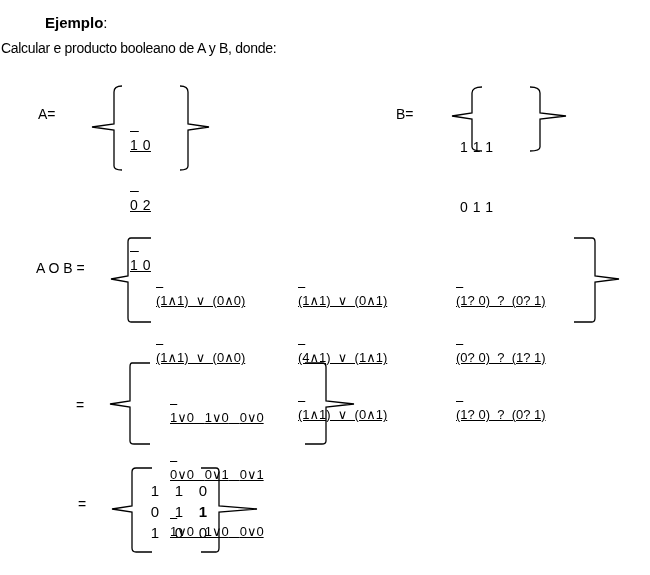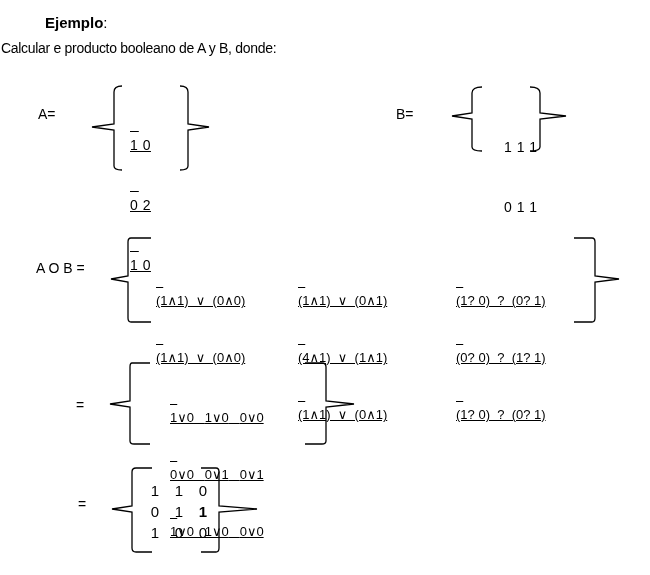--- a/index.html
+++ b/index.html
@@ -32,21 +32,21 @@
   <div>1 0</div>
   <div>0 2</div>
   <div>1 0</div>
 </div>
 
 <div class="abs lbl" style="left:396px; top:106px;">B=</div>
 <svg class="brace" style="left:452px; top:85px;" width="120" height="70">
   <path d="M30,2 Q20,2 20,8 L20,28 L0,31 L20,34 L20,62 Q20,66 30,66"></path>
   <path d="M78,2 Q88,2 88,8 L88,28 L114,31 L88,34 L88,62 Q88,66 78,66"></path>
 </svg>
-<div class="abs mtx" style="left:504px; top:97px;">
+<div class="abs mtx" style="left:460px; top:97px;">
   <div>1 1 1</div>
   <div>0 1 1</div>
 </div>
 
 <div class="abs lbl" style="left:36px; top:260px;">A O B =</div>
 <svg class="brace" style="left:111px; top:236px;" width="510" height="90">
   <path d="M40,2 L20,2 Q17,2 17,6 L17,40 L0,43 L17,46 L17,82 Q17,86 20,86 L40,86"></path>
   <path d="M463,2 L481,2 Q484,2 484,6 L484,40 L508,43 L484,46 L484,82 Q484,86 481,86 L463,86"></path>
 </svg>
 <div class="abs mtx-small" style="left:156px; top:253px;">

